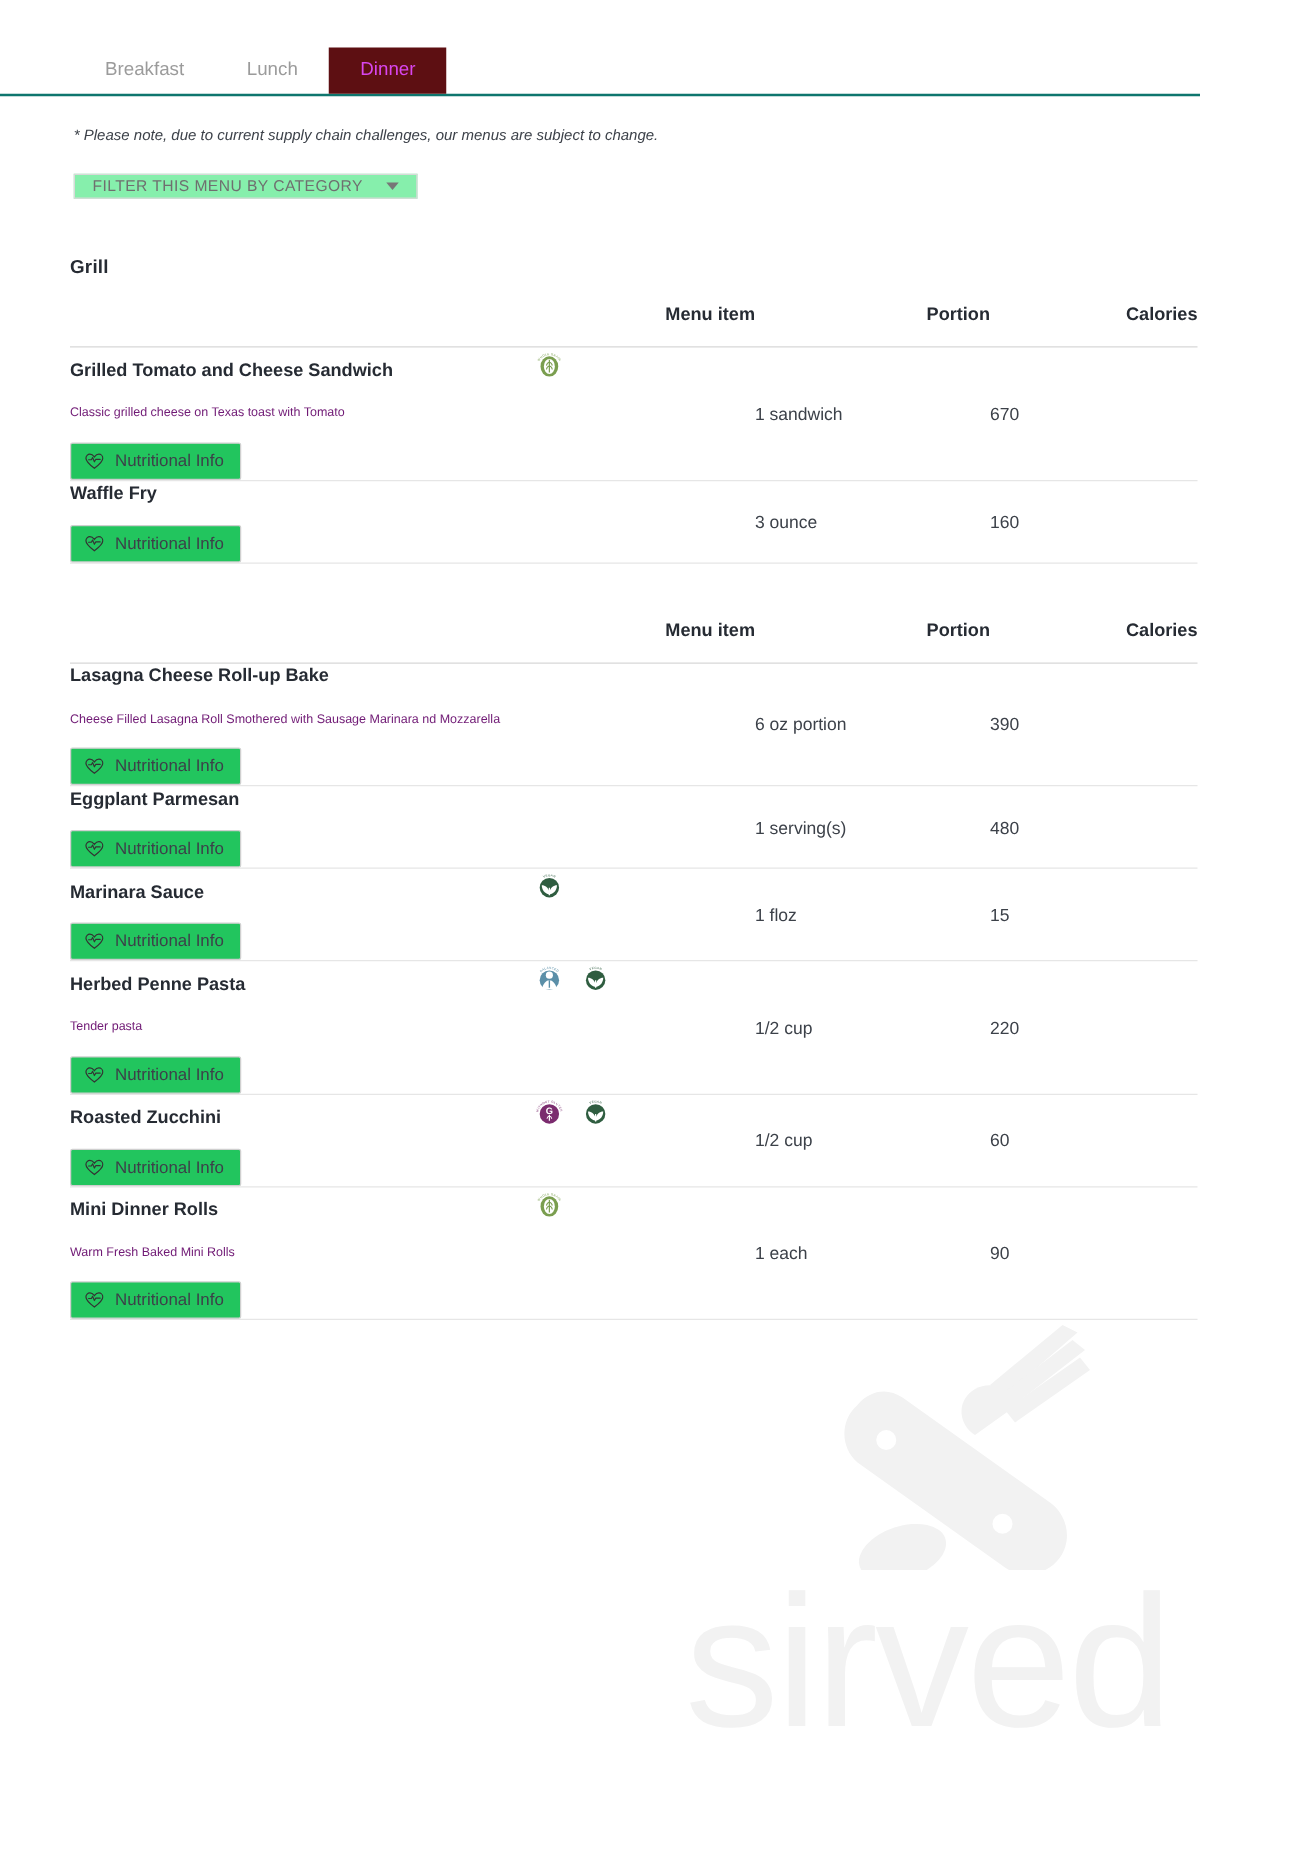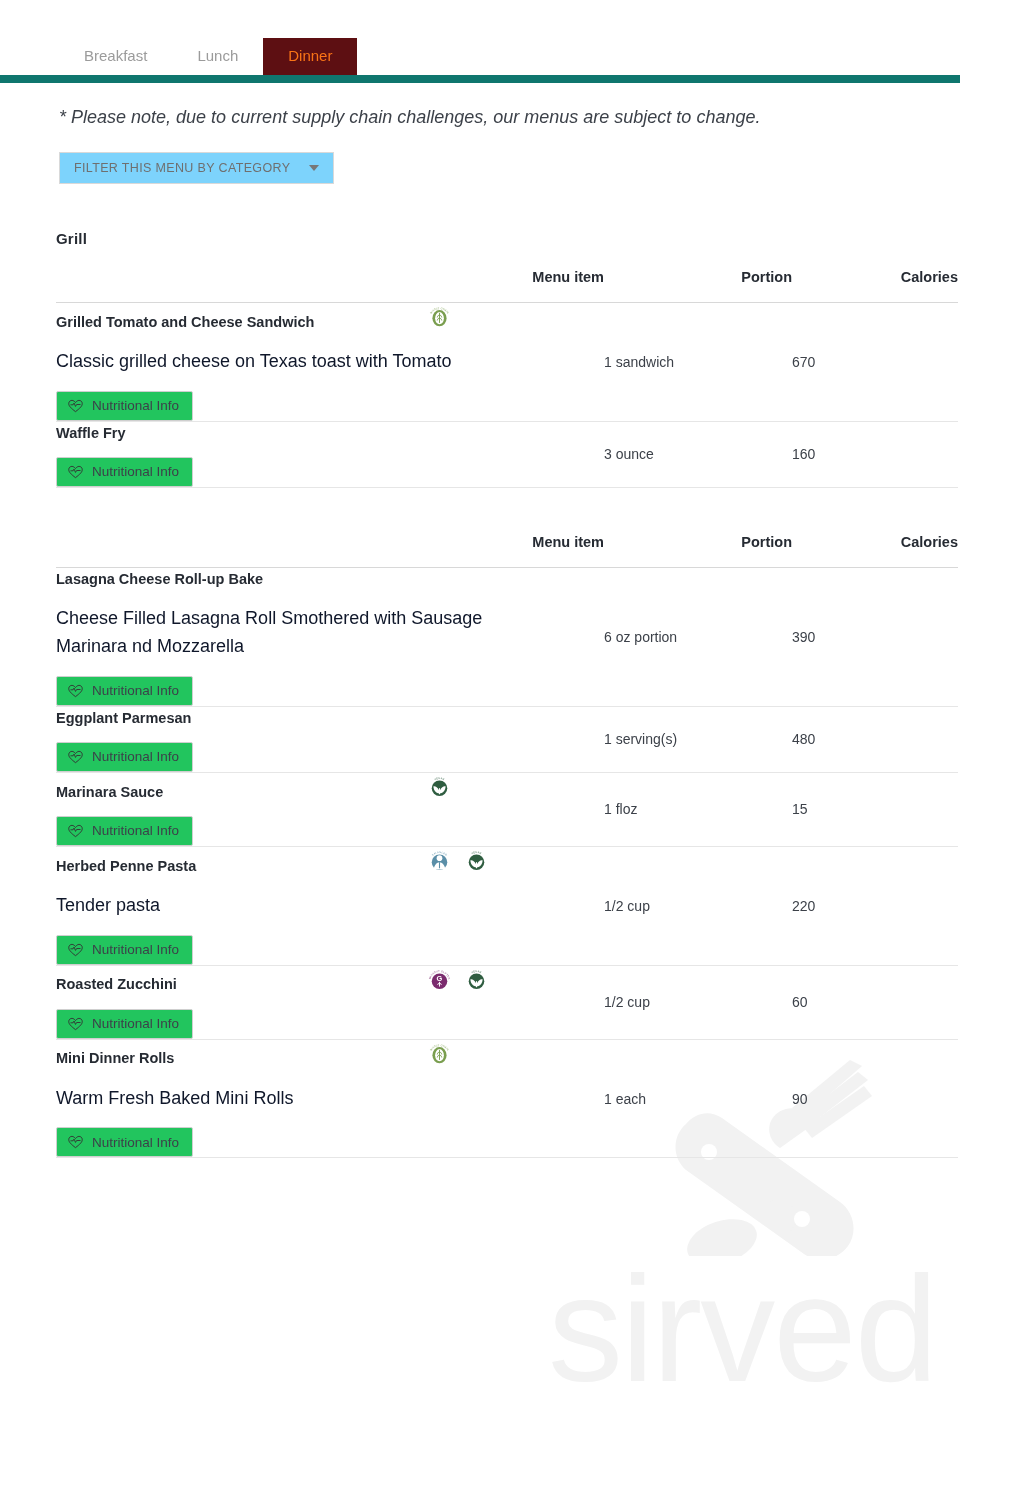--- a/index.html
+++ b/index.html
@@ -40,21 +40,21 @@
     letter-spacing: -2px;
     font-family: "Liberation Sans", sans-serif;
   }
 
   
   .tabs-wrap {
     position: relative;
     z-index: 2;
     margin: 0;
     padding-top: 38px;
-    border-bottom: 8px solid #0f766e;
+    border-bottom: 2px solid #0f766e;
     width: 960px;
     margin-left: 0px;
     display: flex;
     align-items: flex-end;
   }
   .tabs {
     display: flex;
     align-items: flex-end;
     margin-left: 59px;
   }
@@ -62,45 +62,45 @@
     padding: 9px 25px 10px 25px;
     font-size: 15px;
     color: #9b9b9b;
     background: transparent;
     cursor: pointer;
     line-height: 1.2;
     border: 0;
   }
   .tab.active {
     background: #5d0f12;
-    color: #f97316;
+    color: #d946ef;
   }
 
   
   .note {
     position: relative; z-index: 2;
     margin: 24px 0 0 59px;
-    font-size: 18px;
+    font-size: 12px;
     font-style: italic;
     color: #3c4149;
   }
 
   
   .filter-btn {
     position: relative; z-index: 2;
     margin: 24px 0 0 59px;
     display: inline-flex;
     align-items: center;
     justify-content: space-between;
     gap: 16px;
     width: 275px;
-    height: 32px;
+    height: 20px;
     padding: 0 14px;
     border: 1px solid #d9d9d9;
-    background: #7dd3fc;
+    background: #86efac;
     font-size: 12.5px;
     letter-spacing: .35px;
     color: #6f6f6f;
     cursor: pointer;
   }
   .caret {
     width: 0; height: 0;
     border-left: 5px solid transparent;
     border-right: 5px solid transparent;
     border-top: 6px solid #777;
@@ -165,23 +165,23 @@
     color: #262b33;
     line-height: 1.25;
     width: 370px;
     flex: 0 0 370px;
   }
   .badges { display: flex; gap: 10px; align-items: flex-start; padding-top: 1px; }
   .badge { width: 27px; height: 27px; display: block; }
 
   .item-desc {
     margin-top: 17px;
-    font-size: 18px;
+    font-size: 10px;
     line-height: 1.55;
-    color: #0f172a;
+    color: #701a75;
     max-width: 430px;
   }
   .nutri-btn {
     margin-top: 15px;
     display: inline-flex;
     align-items: center;
     gap: 9px;
     height: 30px;
     padding: 0 13px 0 11px;
     border: 1px solid #cfcfcf;

